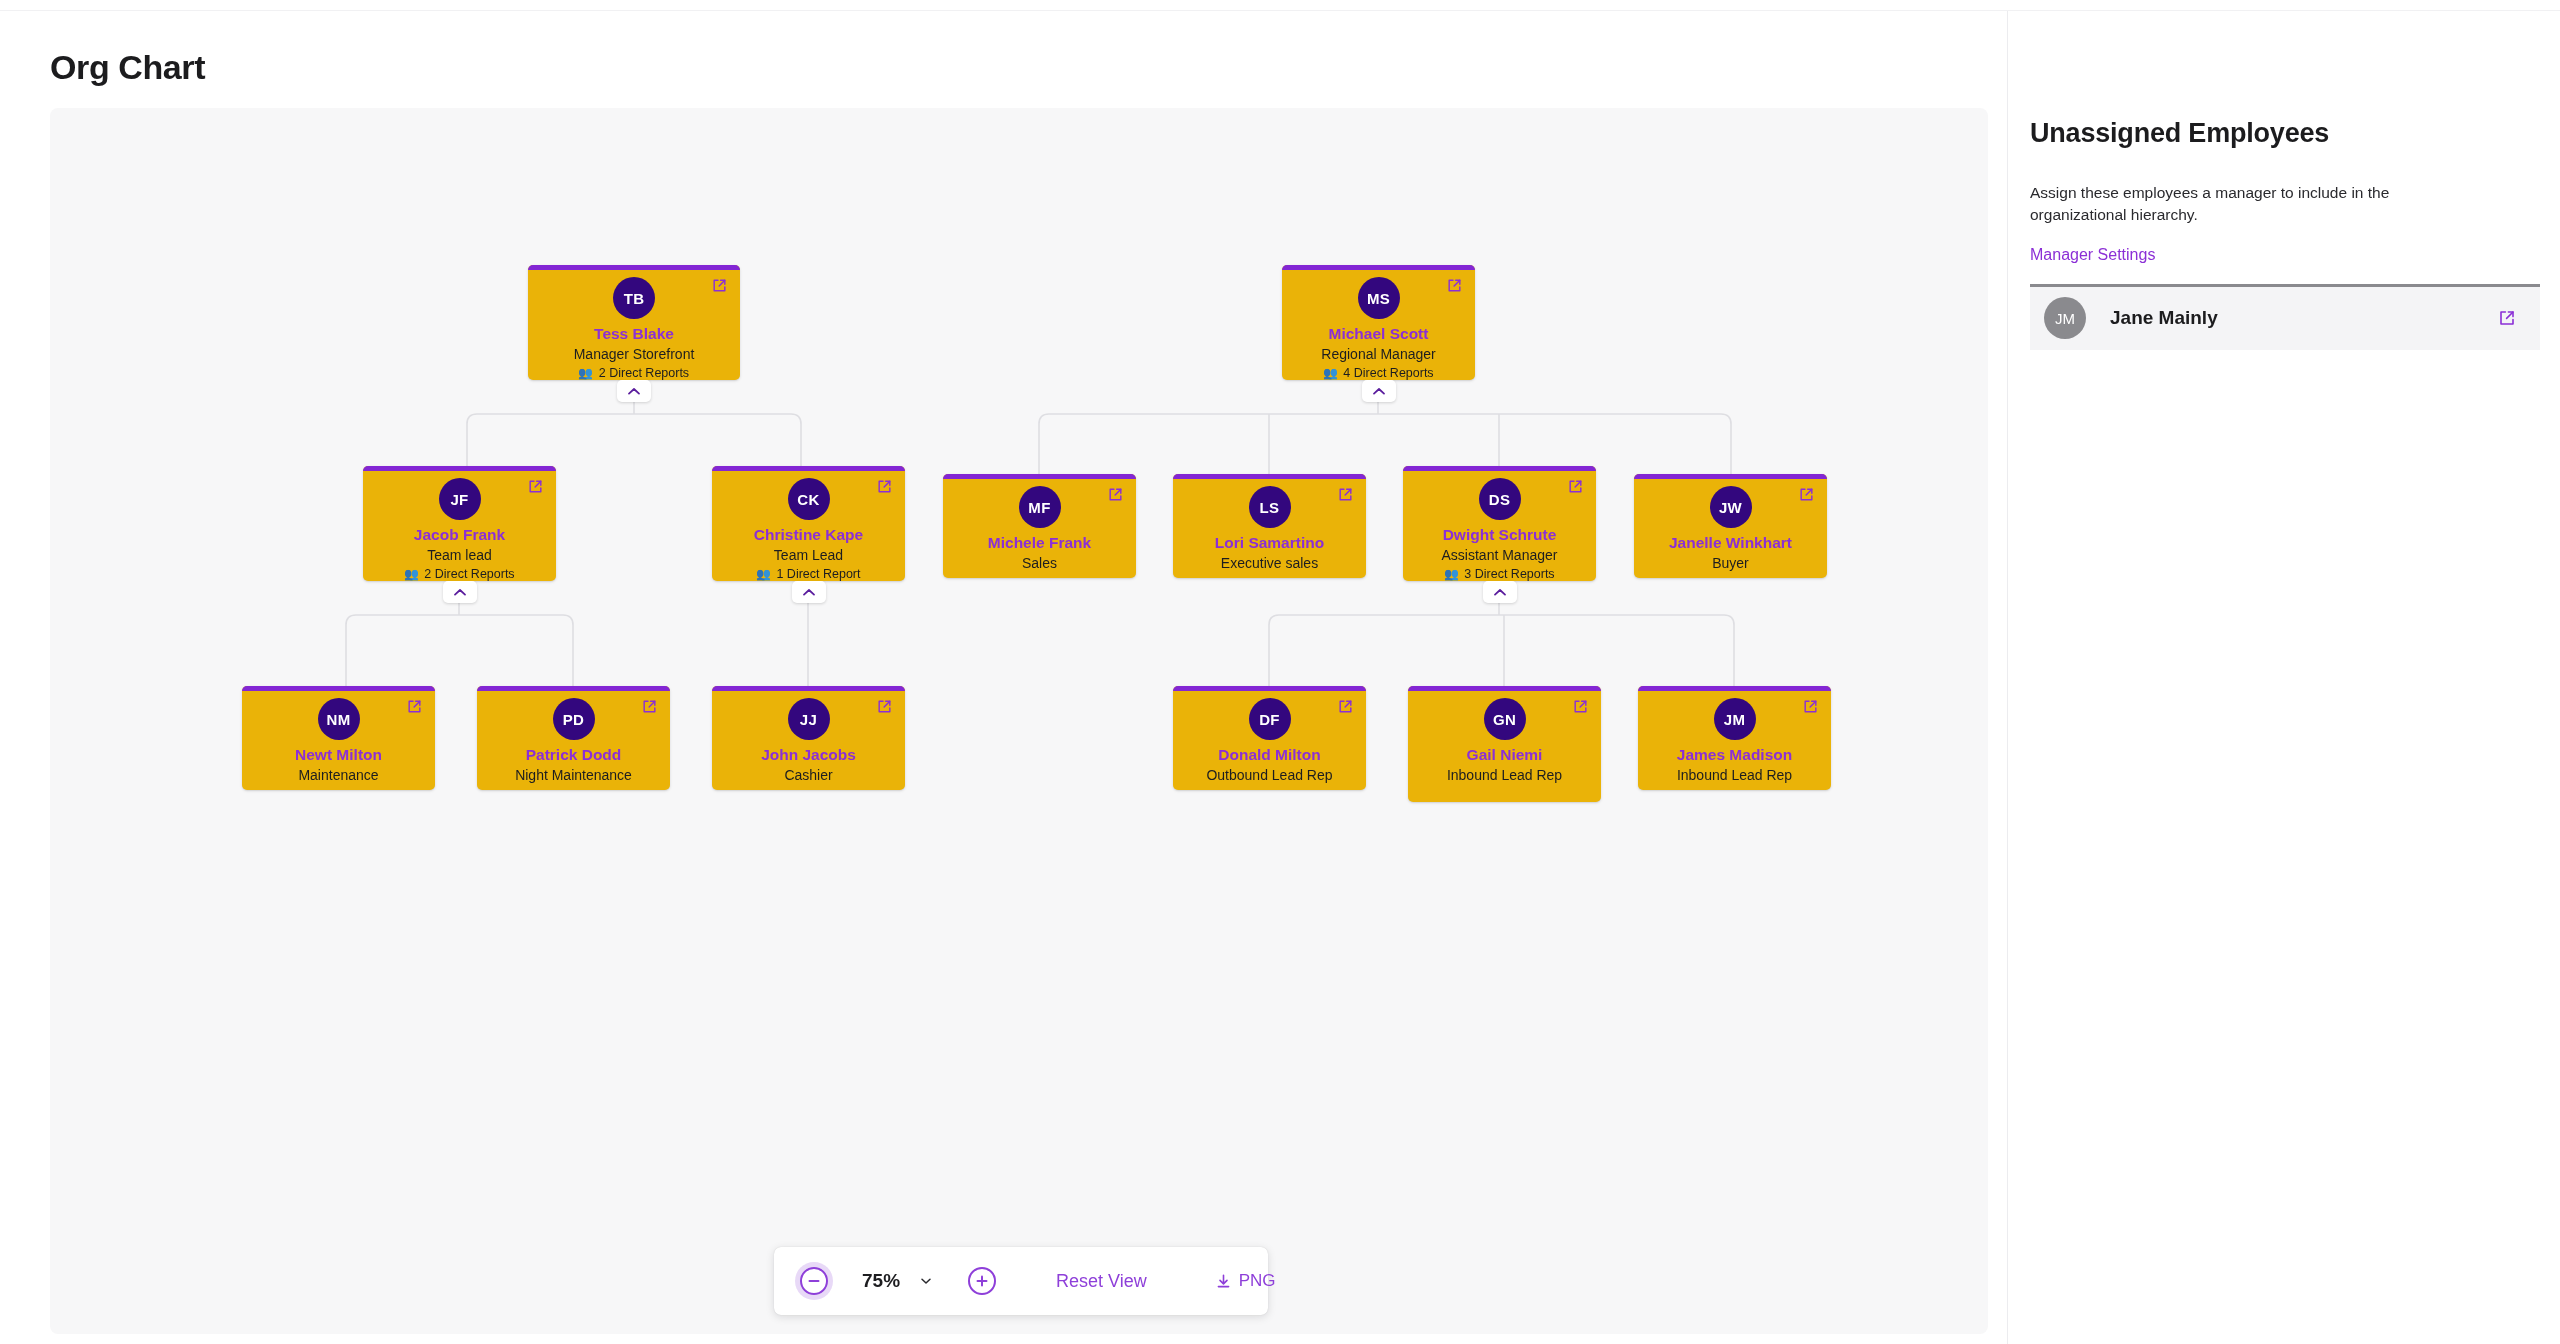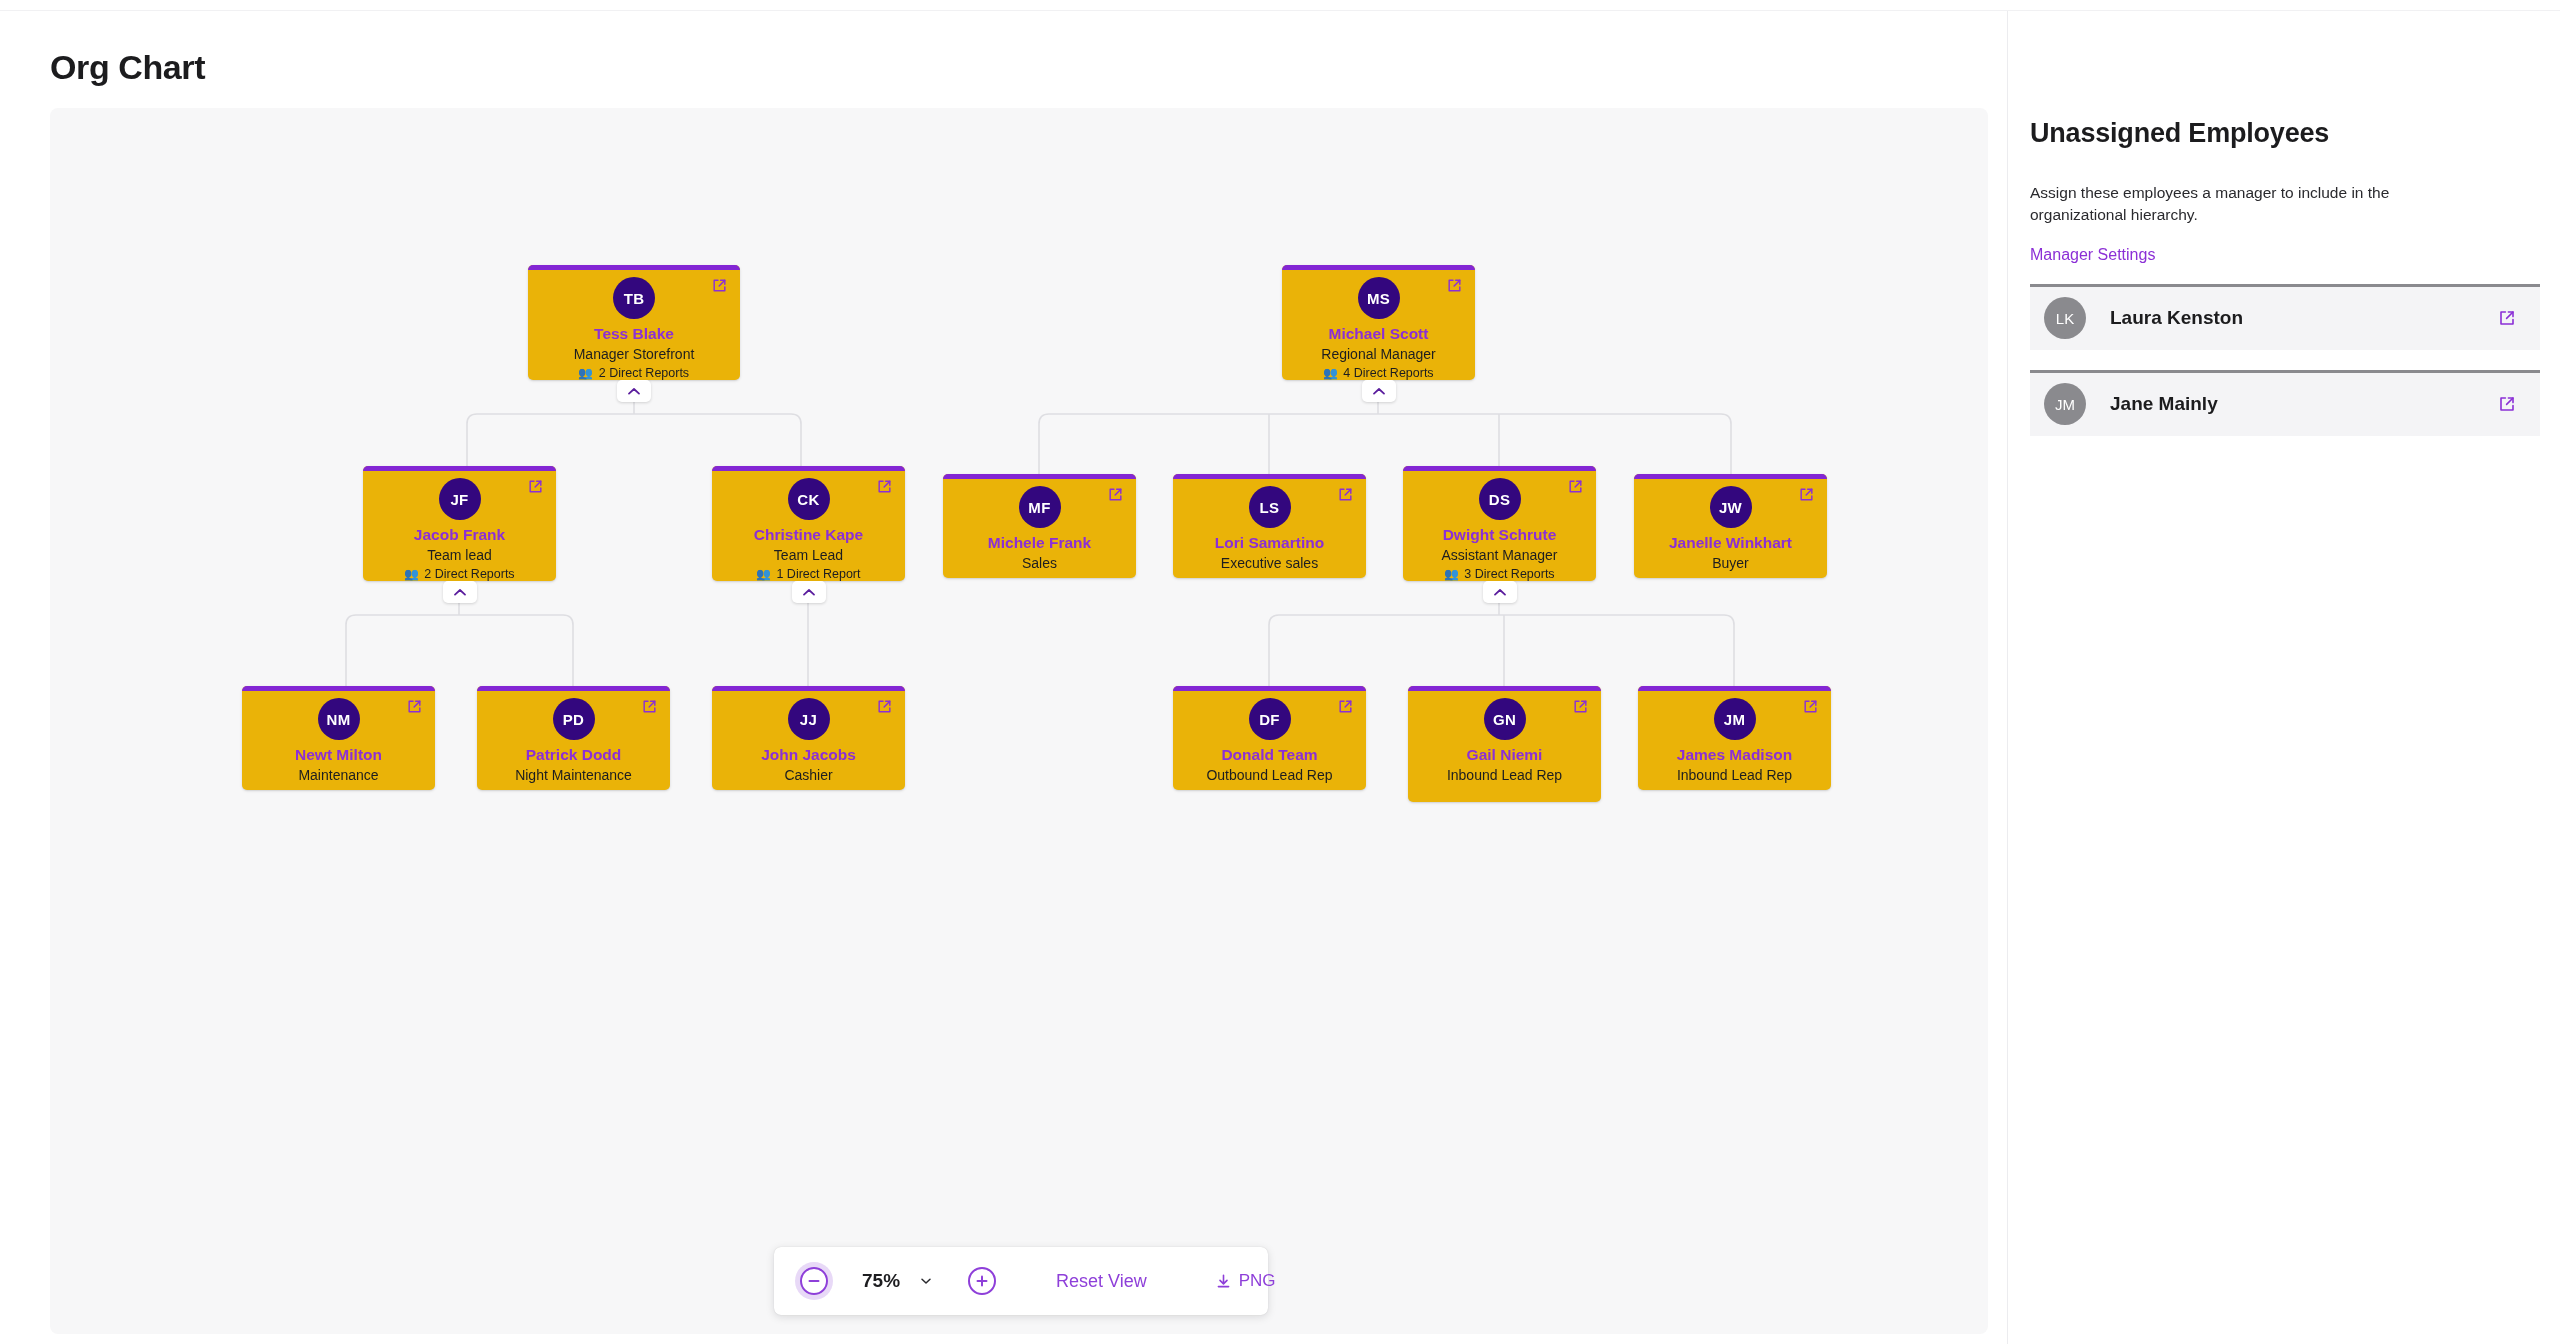--- a/index.html
+++ b/index.html
@@ -337,21 +337,21 @@
         <div class="ttl">Cashier</div>
       </div>
       <div class="node" style="left: 1123px; top: 578px; width: 193px; height: 104px;">
         <div class="accent"></div>
         <div class="avatar">DF</div>
         <span class="open-ext"><svg viewBox="0 0 20 20" width="19" height="19">
             <path d="M4.4 4.4 h4.0 M4.4 4.4 v11.2 h11.2 v-4.0" fill="none" stroke="#8b2fd6" stroke-width="1.5" stroke-linecap="round" stroke-linejoin="round"></path>
             <path d="M11.2 4.4 h4.4 v4.4" fill="none" stroke="#8b2fd6" stroke-width="1.5" stroke-linecap="round" stroke-linejoin="round"></path>
             <path d="M15.6 4.4 L9.6 10.4" fill="none" stroke="#8b2fd6" stroke-width="1.5" stroke-linecap="round"></path>
           </svg></span>
-        <div class="nm">Donald Team</div>
+        <div class="nm">Donald Milton</div>
         <div class="ttl">Outbound Lead Rep</div>
       </div>
       <div class="node" style="left: 1358px; top: 578px; width: 193px; height: 116px;">
         <div class="accent"></div>
         <div class="avatar">GN</div>
         <span class="open-ext"><svg viewBox="0 0 20 20" width="19" height="19">
             <path d="M4.4 4.4 h4.0 M4.4 4.4 v11.2 h11.2 v-4.0" fill="none" stroke="#8b2fd6" stroke-width="1.5" stroke-linecap="round" stroke-linejoin="round"></path>
             <path d="M11.2 4.4 h4.4 v4.4" fill="none" stroke="#8b2fd6" stroke-width="1.5" stroke-linecap="round" stroke-linejoin="round"></path>
             <path d="M15.6 4.4 L9.6 10.4" fill="none" stroke="#8b2fd6" stroke-width="1.5" stroke-linecap="round"></path>
           </svg></span>
@@ -405,29 +405,20 @@
 </div>
 
 <div class="vdiv"></div>
 
 <div class="sidebar">
   <div class="sb-title">Unassigned Employees</div>
   <div class="sb-desc">Assign these employees a manager to include in the organizational hierarchy.</div>
   <div class="sb-link">Manager Settings</div>
   <div id="emp-list">
       <div class="emp-item">
-        <div class="ava">LK</div>
-        <div class="enm">Laura Kenston</div>
-        <span class="eext"><svg viewBox="0 0 22 22" width="22" height="22">
-            <path d="M5 5 h4.4 M5 5 v12 h12 v-4.4" fill="none" stroke="#8b2fd6" stroke-width="1.6" stroke-linecap="round" stroke-linejoin="round"></path>
-            <path d="M12.4 5 h4.6 v4.6" fill="none" stroke="#8b2fd6" stroke-width="1.6" stroke-linecap="round" stroke-linejoin="round"></path>
-            <path d="M17 5 L10.6 11.4" fill="none" stroke="#8b2fd6" stroke-width="1.6" stroke-linecap="round"></path>
-          </svg></span>
-      </div>
-      <div class="emp-item">
         <div class="ava">JM</div>
         <div class="enm">Jane Mainly</div>
         <span class="eext"><svg viewBox="0 0 22 22" width="22" height="22">
             <path d="M5 5 h4.4 M5 5 v12 h12 v-4.4" fill="none" stroke="#8b2fd6" stroke-width="1.6" stroke-linecap="round" stroke-linejoin="round"></path>
             <path d="M12.4 5 h4.6 v4.6" fill="none" stroke="#8b2fd6" stroke-width="1.6" stroke-linecap="round" stroke-linejoin="round"></path>
             <path d="M17 5 L10.6 11.4" fill="none" stroke="#8b2fd6" stroke-width="1.6" stroke-linecap="round"></path>
           </svg></span>
       </div>
     </div>
 </div>

